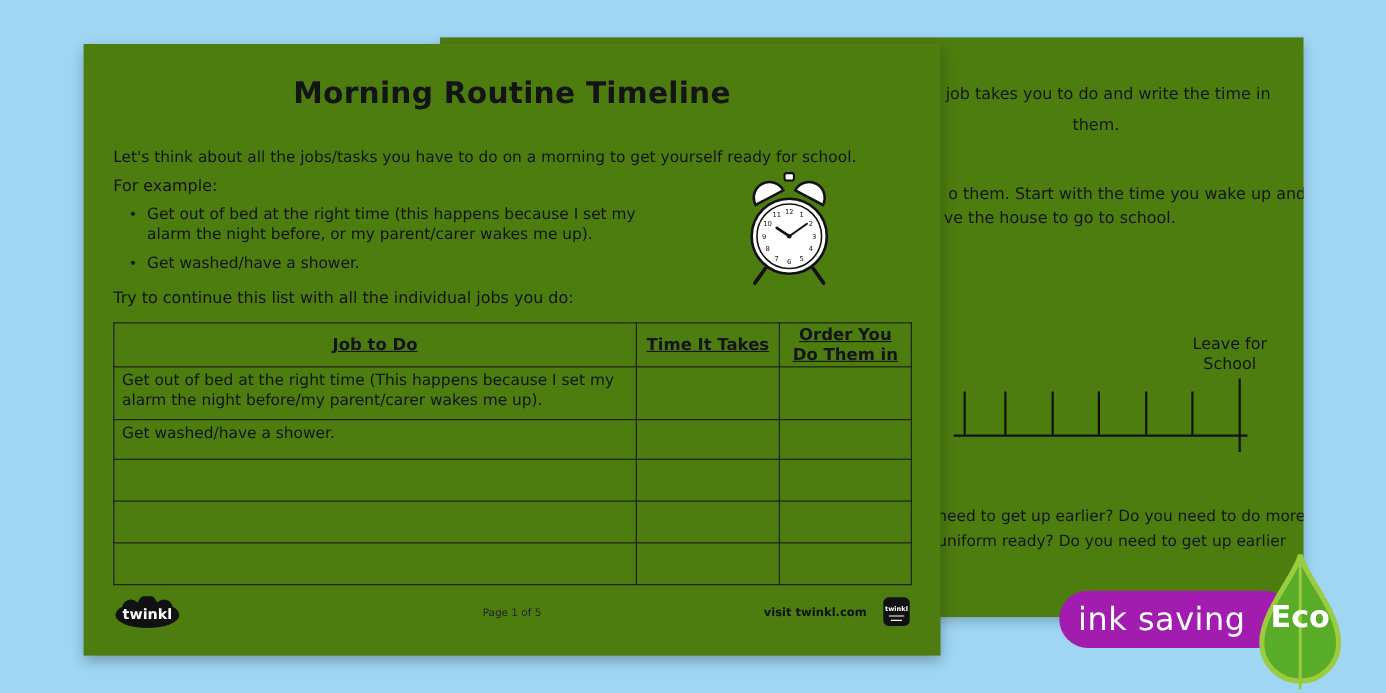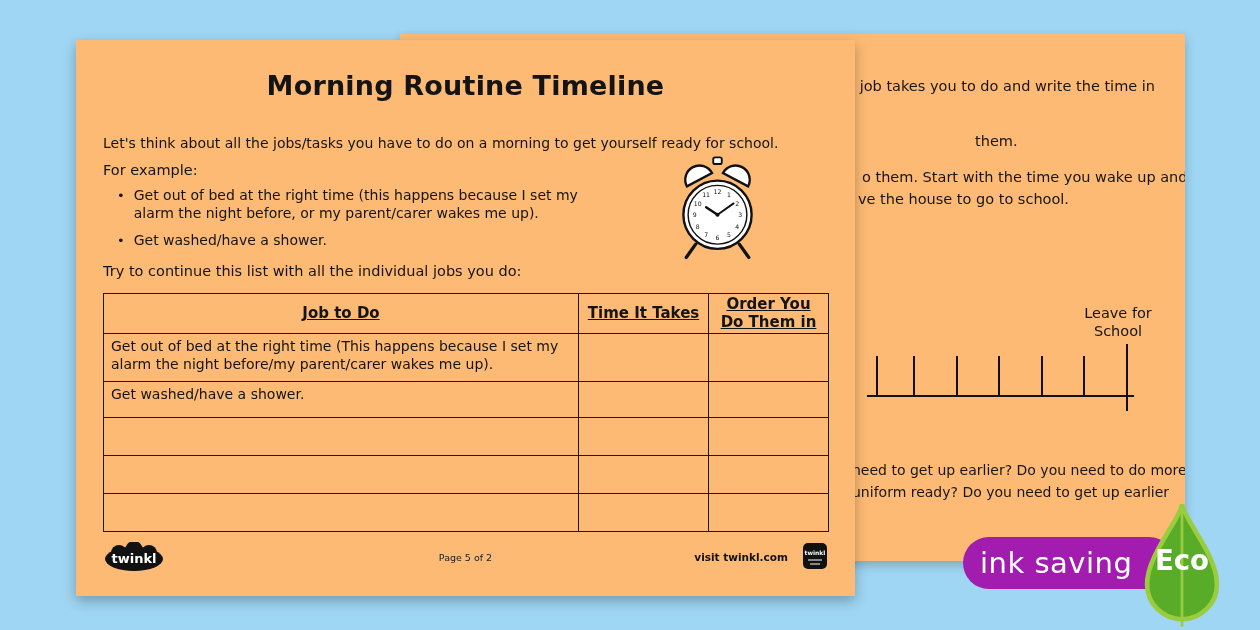--- a/index.html
+++ b/index.html
@@ -2,21 +2,21 @@
 <html><head>
 <meta charset="utf-8">
 <style>
   * { margin:0; padding:0; box-sizing:border-box; }
   html,body { width:1260px; height:630px; }
   .canvas {
     position:relative; width:1260px; height:630px;
     background:#9fd6f3; overflow:hidden;
     font-family:"DejaVu Sans", sans-serif; color:#141414;
   }
-  .page { position:absolute; background:#fdba74; }
+  .page { position:absolute; background:#4d7c0f; }
   .page.back {
     left:400px; top:34px; width:785px; height:527px;
     box-shadow:0 4px 10px rgba(0,0,0,.22); z-index:1; overflow:hidden;
   }
   .page.front {
     left:76px; top:40px; width:779px; height:556px;
     box-shadow:0 5px 12px rgba(0,0,0,.28); z-index:2;
     padding:0 27px;
   }
 
@@ -43,21 +43,21 @@
 
   .footer { position:absolute; left:27px; right:27px; top:500px; height:36px; }
   .footer-logo { position:absolute; left:0; top:2px; }
   .page-label { position:absolute; left:0; right:0; top:12px; text-align:center; font-size:9.5px; color:#222; }
   .visit-label { position:absolute; right:40px; top:11px; font-size:10.5px; font-weight:bold; color:#111; }
   .quality-badge { position:absolute; right:0; top:2px; }
 
   
   .p2-line { position:absolute; font-size:14.5px; white-space:nowrap; color:#161616; }
   .p2-l1 { right:30px; top:44px; }
-  .p2-l2 { left:575px; top:99px; }
+  .p2-l2 { left:575px; top:72px; }
   .p2-l3 { left:462px; top:135px; }
   .p2-l4 { left:458px; top:157px; }
   .leave-label { position:absolute; right:24px; top:270px; width:86px; text-align:center; font-size:14.5px; line-height:1.25; }
   .timeline { position:absolute; left:462px; top:305px; }
   .p2-b { font-size:14px; }
   .p2-b1 { left:452px; top:406px; }
   .p2-b2 { left:452px; top:428px; }
   .p2-b3 { left:452px; top:450px; }
 
   
@@ -188,21 +188,21 @@
     </table>
 
     <div class="footer">
       <svg class="footer-logo" width="62" height="30" viewBox="0 0 62 30">
         <ellipse cx="31" cy="17" rx="29" ry="12" fill="#111"></ellipse>
         <circle cx="16" cy="11" r="8" fill="#111"></circle>
         <circle cx="31" cy="8" r="9" fill="#111"></circle>
         <circle cx="46" cy="11" r="8" fill="#111"></circle>
         <text x="31" y="21" text-anchor="middle" font-size="13" font-weight="bold" fill="#fff">twinkl</text>
       </svg>
-      <span class="page-label">Page 5 of 2</span>
+      <span class="page-label">Page 1 of 5</span>
       <span class="visit-label">visit twinkl.com</span>
       <svg class="quality-badge" width="26" height="28" viewBox="0 0 26 28">
         <rect x="1" y="1" width="24" height="26" rx="5" fill="#111"></rect>
         <text x="13" y="13" text-anchor="middle" font-size="6" font-weight="bold" fill="#fff">twinkl</text>
         <line x1="6" y1="18" x2="20" y2="18" stroke="#fff" stroke-width="1"></line>
         <line x1="8" y1="22" x2="18" y2="22" stroke="#fff" stroke-width="1"></line>
       </svg>
     </div>
   </div>
 

